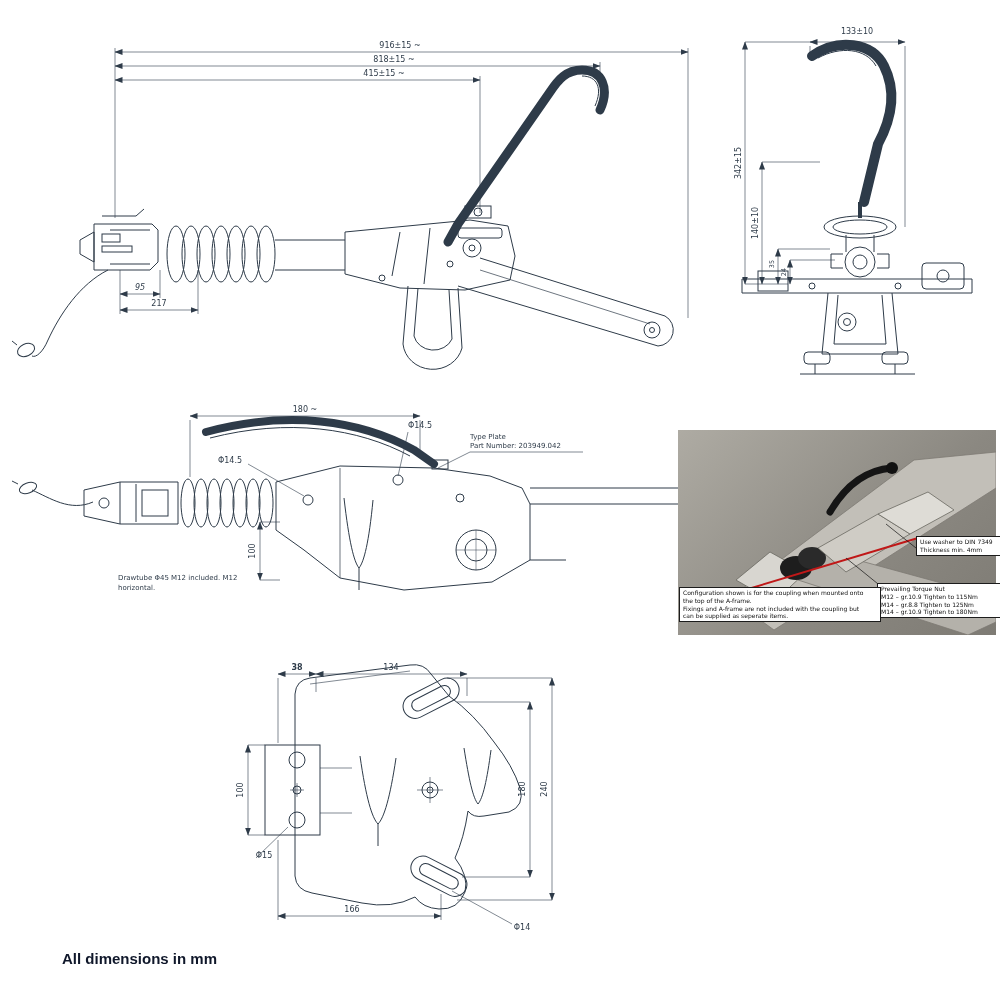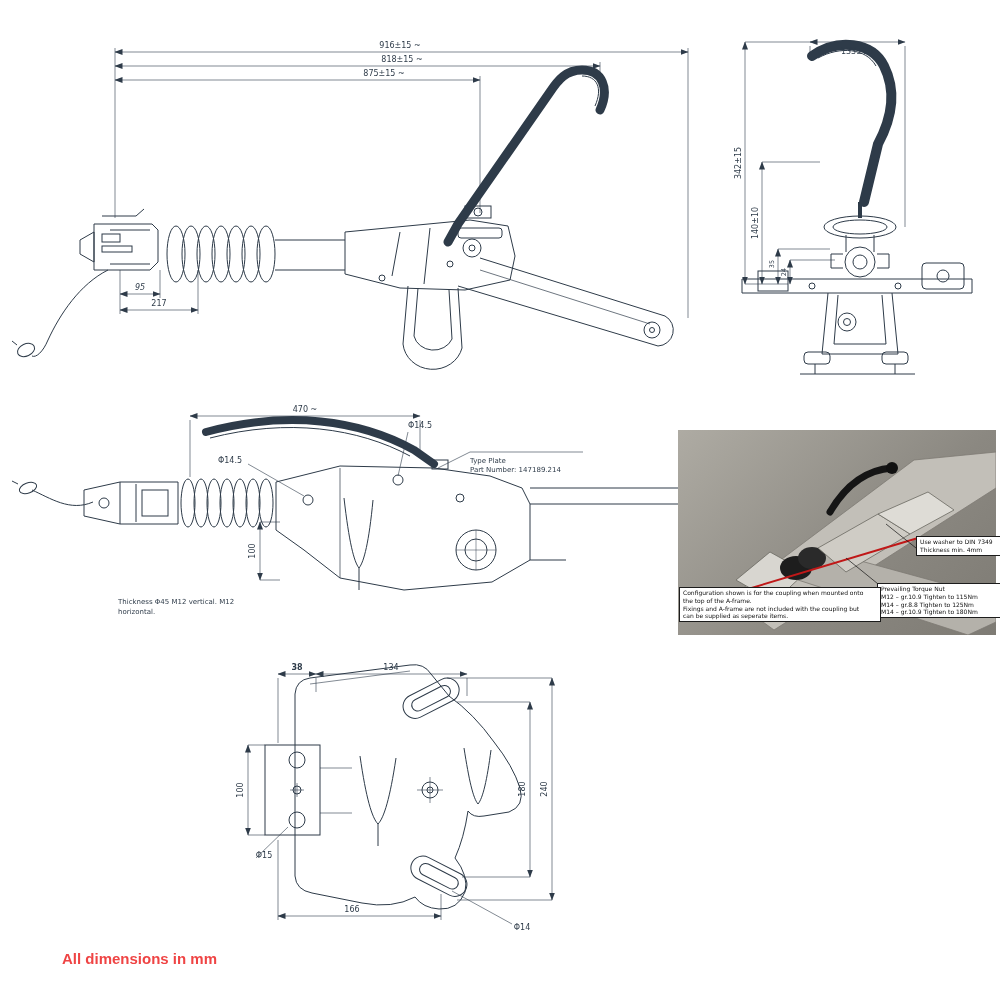--- a/index.html
+++ b/index.html
@@ -3,27 +3,27 @@
 <meta charset="utf-8">
 <style>
   html,body{margin:0;padding:0;background:#fff;}
   #canvas{position:relative;width:1000px;height:1000px;background:#fff;overflow:hidden;
           font-family:"DejaVu Sans",sans-serif;}
   svg{position:absolute;}
   .lbl{position:absolute;font-size:8px;line-height:1;color:#2e3b49;white-space:nowrap;z-index:4;}
   .ctr{transform:translate(-50%,-50%);}
   .rot{transform:translate(-50%,-50%) rotate(-90deg);}
   .sm{font-size:6.5px;}
-  .note7{font-size:7px;margin-top:24px;}
+  .note7{font-size:7px;}
   .callout{position:absolute;background:#ffffff;border:1px solid #1c1c1c;padding:1px 3px;
            font-size:6px;line-height:1.3;color:#111;z-index:6;}
   .photo{position:absolute;left:678px;top:430px;width:318px;height:205px;
          background:linear-gradient(135deg,#aeaba3,#8b8881 60%,#7e7b74);z-index:1;}
   .footer{position:absolute;font-family:"Liberation Sans",sans-serif;font-weight:bold;
-          font-size:15px;color:#ef4444;z-index:4;}
+          font-size:15px;color:#0f172a;z-index:4;}
 </style>
 </head>
 <body>
 
 <div id="canvas">
 
   <svg style="left:10px;top:18px" width="680" height="365" viewBox="0 0 680 365">
     <defs>
       <marker id="a1" viewBox="0 0 8 6" markerWidth="8" markerHeight="6" refX="7.5" refY="3" orient="auto-start-reverse" markerUnits="userSpaceOnUse">
         <path d="M0,0 L8,3 L0,6 Z" fill="#2e3b49"></path>
@@ -302,38 +302,38 @@
         <rect x="205" y="222" width="42" height="12" rx="6"></rect>
       </g>
       <g>
         <path d="M148,108 C154,150 160,170 166,176 C172,170 178,150 184,110 M166,176 V198"></path>
         <path d="M252,100 C257,132 261,150 266,156 C271,150 275,132 279,102"></path>
       </g>
     </g>
   </svg>
 
   <div class="lbl ctr" style="left:400px;top:46px;">916±15 ~</div>
-  <div class="lbl ctr" style="left:394px;top:60px;margin-left:8px;">818±15 ~</div>
-  <div class="lbl ctr" style="left:384px;top:74px;">875±15 ~</div>
+  <div class="lbl ctr" style="left:394px;top:60px;">818±15 ~</div>
+  <div class="lbl ctr" style="left:384px;top:74px;">415±15 ~</div>
   <div class="lbl ctr" style="left:140px;top:288px;font-style:italic;">95</div>
   <div class="lbl ctr" style="left:159px;top:304px;">217</div>
 
-  <div class="lbl ctr" style="left:857px;top:52px;">133±10</div>
+  <div class="lbl ctr" style="left:857px;top:32px;">133±10</div>
   <div class="lbl rot" style="left:739px;top:163px;">342±15</div>
   <div class="lbl rot" style="left:756px;top:223px;">140±10</div>
   <div class="lbl rot sm" style="left:772px;top:264px;">35</div>
   <div class="lbl rot sm" style="left:784px;top:272px;">24</div>
 
-  <div class="lbl ctr" style="left:305px;top:410px;">470 ~</div>
+  <div class="lbl ctr" style="left:305px;top:410px;">180 ~</div>
   <div class="lbl ctr" style="left:420px;top:426px;">Φ14.5</div>
   <div class="lbl ctr" style="left:230px;top:461px;">Φ14.5</div>
   <div class="lbl note7" style="left:470px;top:434px;">Type Plate</div>
-  <div class="lbl note7" style="left:470px;top:443px;">Part Number: 147189.214</div>
+  <div class="lbl note7" style="left:470px;top:443px;">Part Number: 203949.042</div>
   <div class="lbl rot" style="left:253px;top:551px;">100</div>
-  <div class="lbl note7" style="left:118px;top:575px;">Thickness Φ45 M12 vertical. M12</div>
+  <div class="lbl note7" style="left:118px;top:575px;">Drawtube Φ45 M12 included. M12</div>
   <div class="lbl note7" style="left:118px;top:585px;">horizontal.</div>
 
   <div class="lbl ctr" style="left:297px;top:668px;font-weight:bold;">38</div>
   <div class="lbl ctr" style="left:391px;top:668px;">134</div>
   <div class="lbl rot" style="left:241px;top:790px;">100</div>
   <div class="lbl rot" style="left:523px;top:789px;">180</div>
   <div class="lbl rot" style="left:545px;top:789px;">240</div>
   <div class="lbl ctr" style="left:352px;top:910px;text-align:right;">166</div>
   <div class="lbl ctr" style="left:248px;top:856px;margin-left:16px;">Φ15</div>
   <div class="lbl ctr" style="left:522px;top:928px;">Φ14</div>

